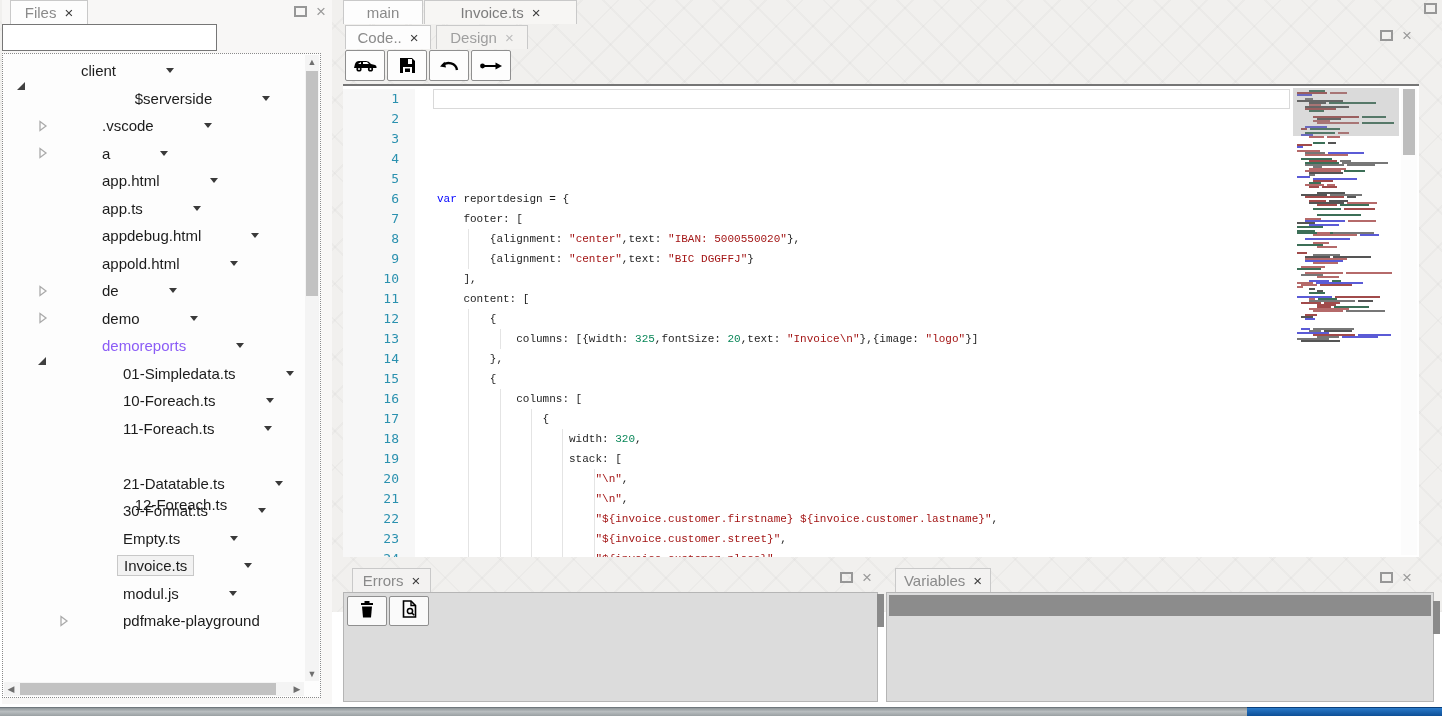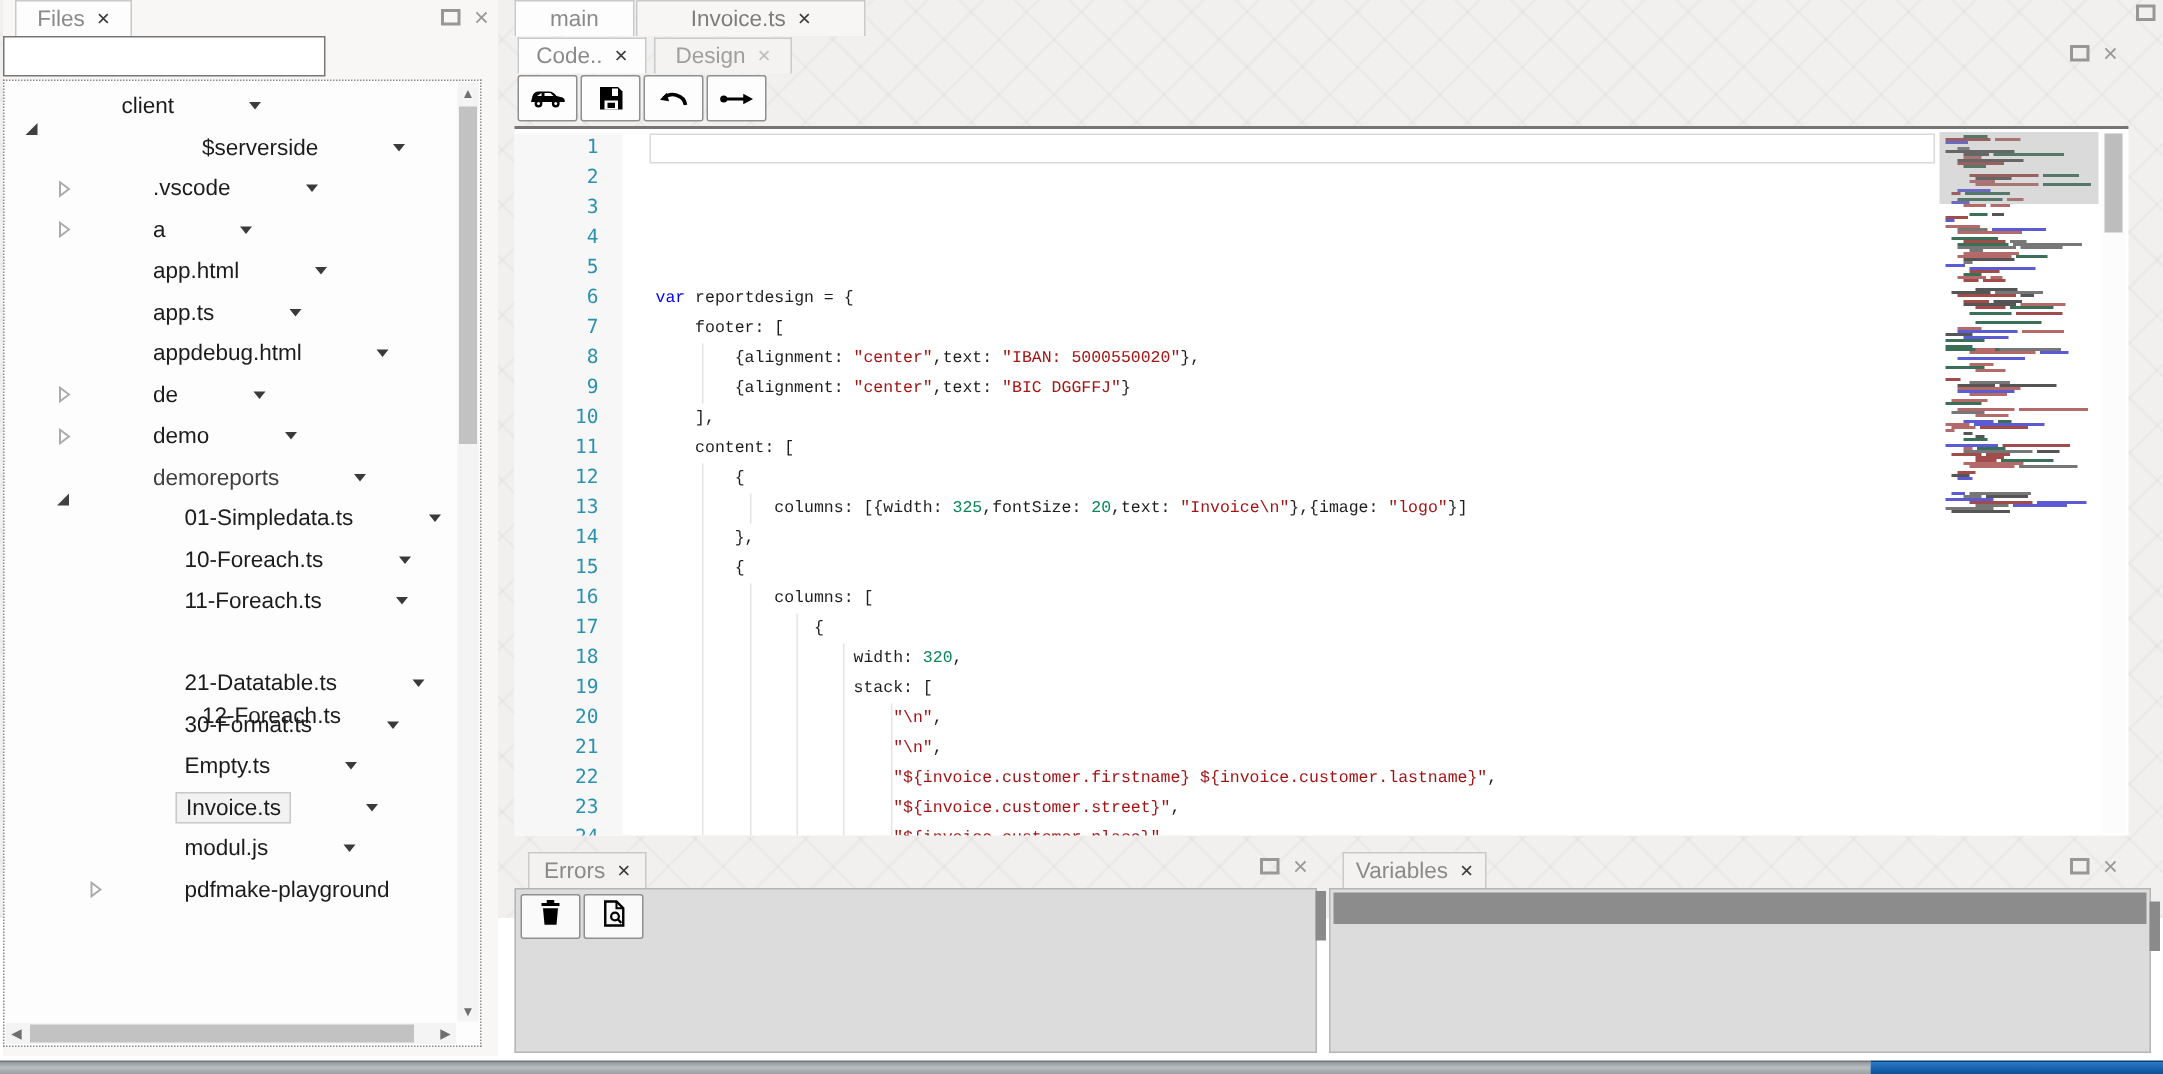--- a/index.html
+++ b/index.html
@@ -33,21 +33,21 @@
   #files-filter { position:absolute; left:0; top:24px; width:215px; height:27px;
                   border:1px solid #767676; background:#fff; font-size:14px; padding:0 6px; }
   #tree-box { position:absolute; left:0; top:53px; width:319px; height:645px;
               border:1px dotted #8a8a8a; background:#fdfdfd; }
   #file-tree { position:absolute; left:2px; top:3px; right:17px; bottom:17px; overflow:hidden; }
   .trow { height:27.5px; display:flex; align-items:center; font-size:15px; color:#1c1c1c; cursor:pointer;gap:42px; }
   .trow .arr { width:12px; height:12px; flex:0 0 12px; margin-right:10px; position:relative; }
   .arr-exp { width:0; height:0; border-left:8px solid transparent; border-bottom:8px solid #404040; margin-top:2px; }
   .arr-col svg { display:block; }
   .tlabel { white-space:nowrap; }
-  .tlabel.blue { color:#404040; }
+  .tlabel.blue { color:#8b5cf6; }
   .tlabel.selected { background:#f2f2f2; border:1px solid #c8c8c8; padding:1px 6px; margin-left:-6px; }
   .caret { width:0; height:0; border-left:4px solid transparent; border-right:4px solid transparent;
            border-top:5px solid #3a3a3a; margin-left:8px; }
   
   .sbv { position:absolute; right:1px; top:1px; bottom:16px; width:14px; background:#f4f4f4; }
   .sbh { position:absolute; left:1px; right:16px; bottom:1px; height:14px; background:#f4f4f4; }
   .sb-arrow { position:absolute; width:14px; height:14px; color:#6f6f6f; font-size:9px;
               display:flex; align-items:center; justify-content:center; }
   .thumb { position:absolute; background:#c2c2c2; }
 
@@ -162,20 +162,25 @@
             <span class="caret"></span>
           </div>
           <div class="trow" style="padding-left: 33px;">
             <span class="arr"></span>
             <span class="tlabel">app.ts</span>
             <span class="caret"></span>
           </div>
           <div class="trow" style="padding-left: 33px;">
             <span class="arr"></span>
             <span class="tlabel">appdebug.html</span>
+            <span class="caret"></span>
+          </div>
+          <div class="trow" style="padding-left: 33px;">
+            <span class="arr"></span>
+            <span class="tlabel">appold.html</span>
             <span class="caret"></span>
           </div>
           <div class="trow" style="padding-left: 33px;">
             <span class="arr arr-col">
               <svg width="10" height="12" viewBox="0 0 10 12">
                 <path d="M2 1.5 L8 6 L2 10.5 Z" fill="none" stroke="#ababab" stroke-width="1.3"></path>
               </svg>
             </span>
             <span class="tlabel">de</span>
             <span class="caret"></span>

